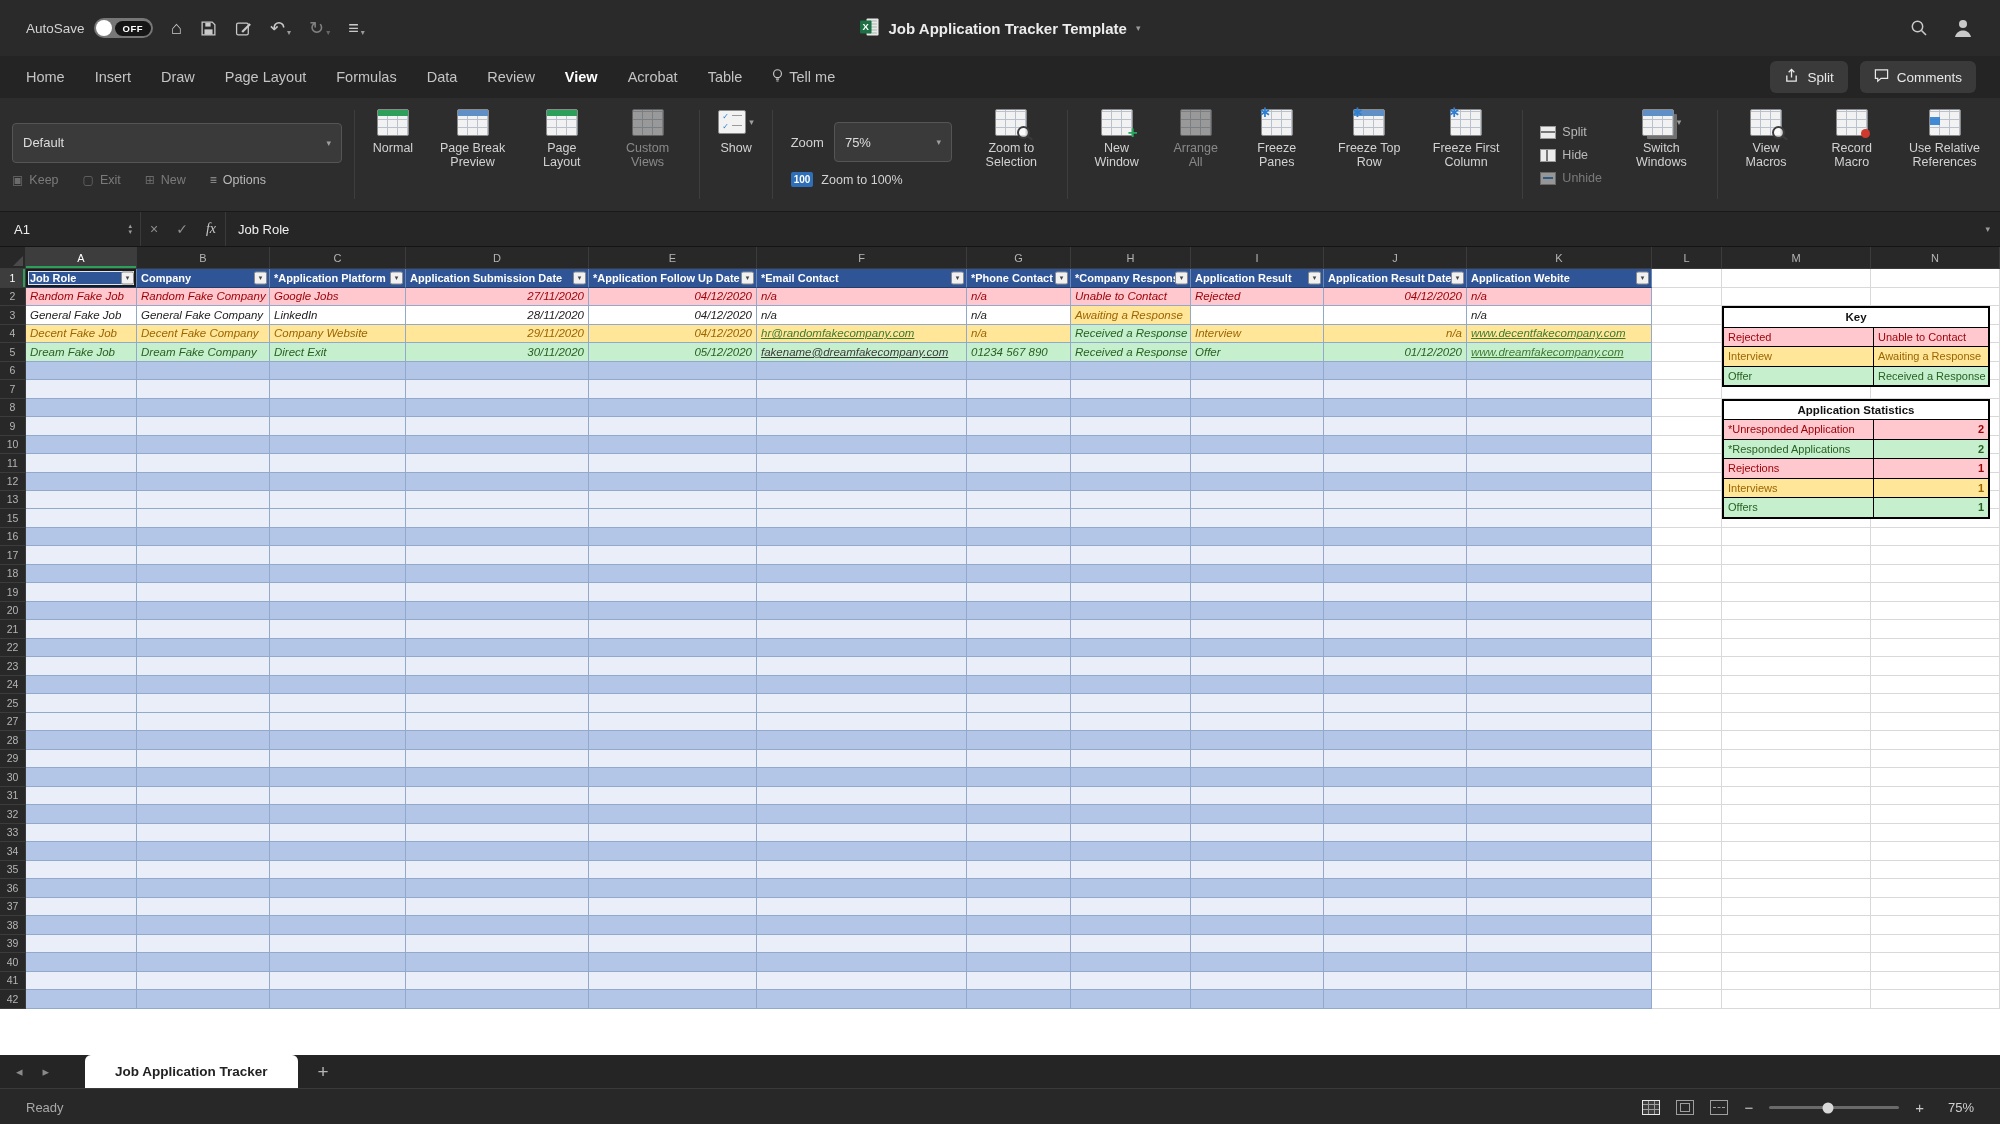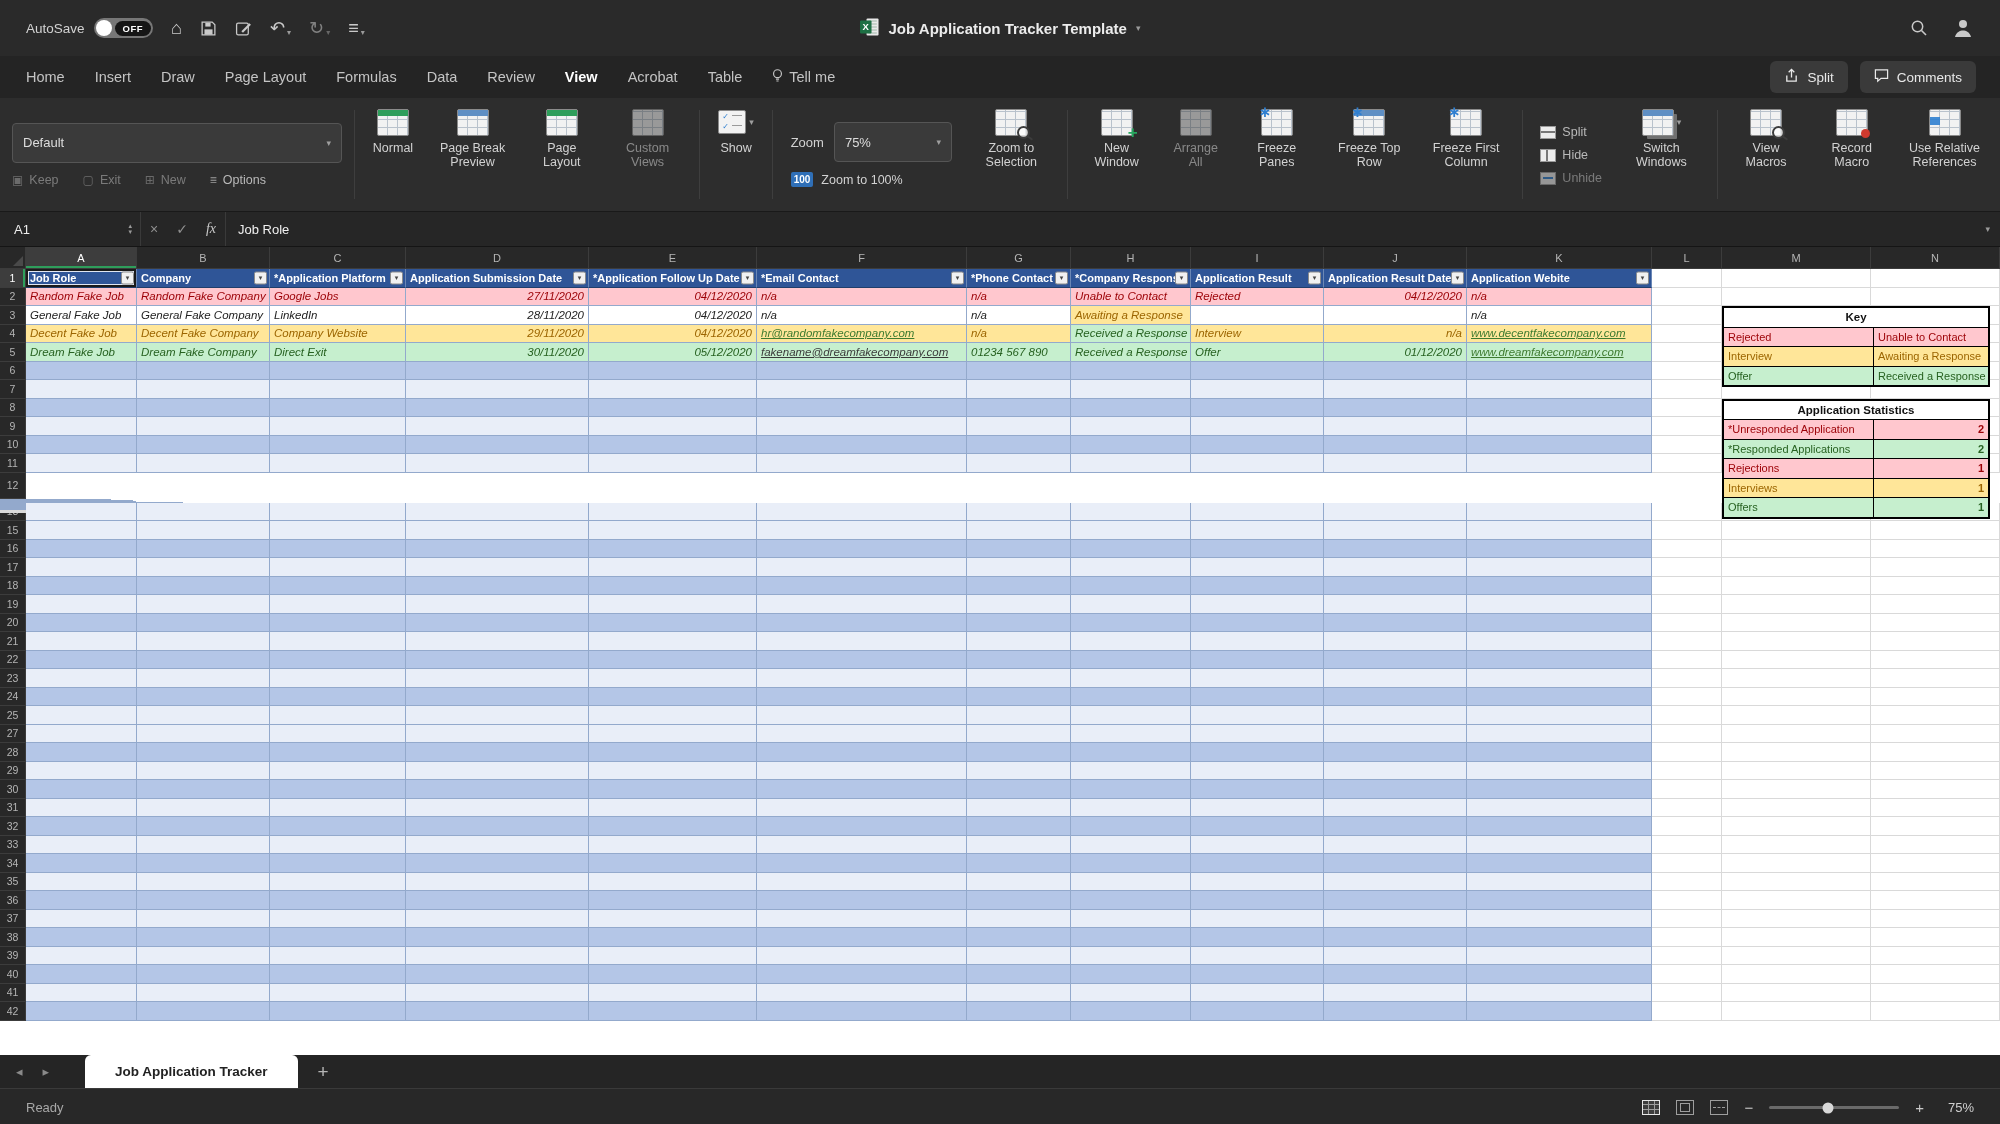--- a/index.html
+++ b/index.html
@@ -684,21 +684,21 @@
           <div class="cell tb bb" style="width: 210px;"></div>
           <div class="cell tb bb" style="width: 104px;"></div>
           <div class="cell tb bb" style="width: 120px;"></div>
           <div class="cell tb bb" style="width: 133px;"></div>
           <div class="cell tb bb" style="width: 143px;"></div>
           <div class="cell tb bb" style="width: 185px;"></div>
           <div class="cell plain" style="width: 70px;"></div>
           <div class="cell plain" style="width: 149px;"></div>
           <div class="cell plain" style="width: 129px;"></div>
         </div>
-        <div class="grow" style="height: 30px; flex-direction: column;">
+        <div class="grow" style="height: 18px;">
           <div class="rn">12</div>
           <div class="cell tb ba" style="width: 111px;"></div>
           <div class="cell tb ba" style="width: 133px;"></div>
           <div class="cell tb ba" style="width: 136px;"></div>
           <div class="cell tb ba" style="width: 183px;"></div>
           <div class="cell tb ba" style="width: 168px;"></div>
           <div class="cell tb ba" style="width: 210px;"></div>
           <div class="cell tb ba" style="width: 104px;"></div>
           <div class="cell tb ba" style="width: 120px;"></div>
           <div class="cell tb ba" style="width: 133px;"></div>

